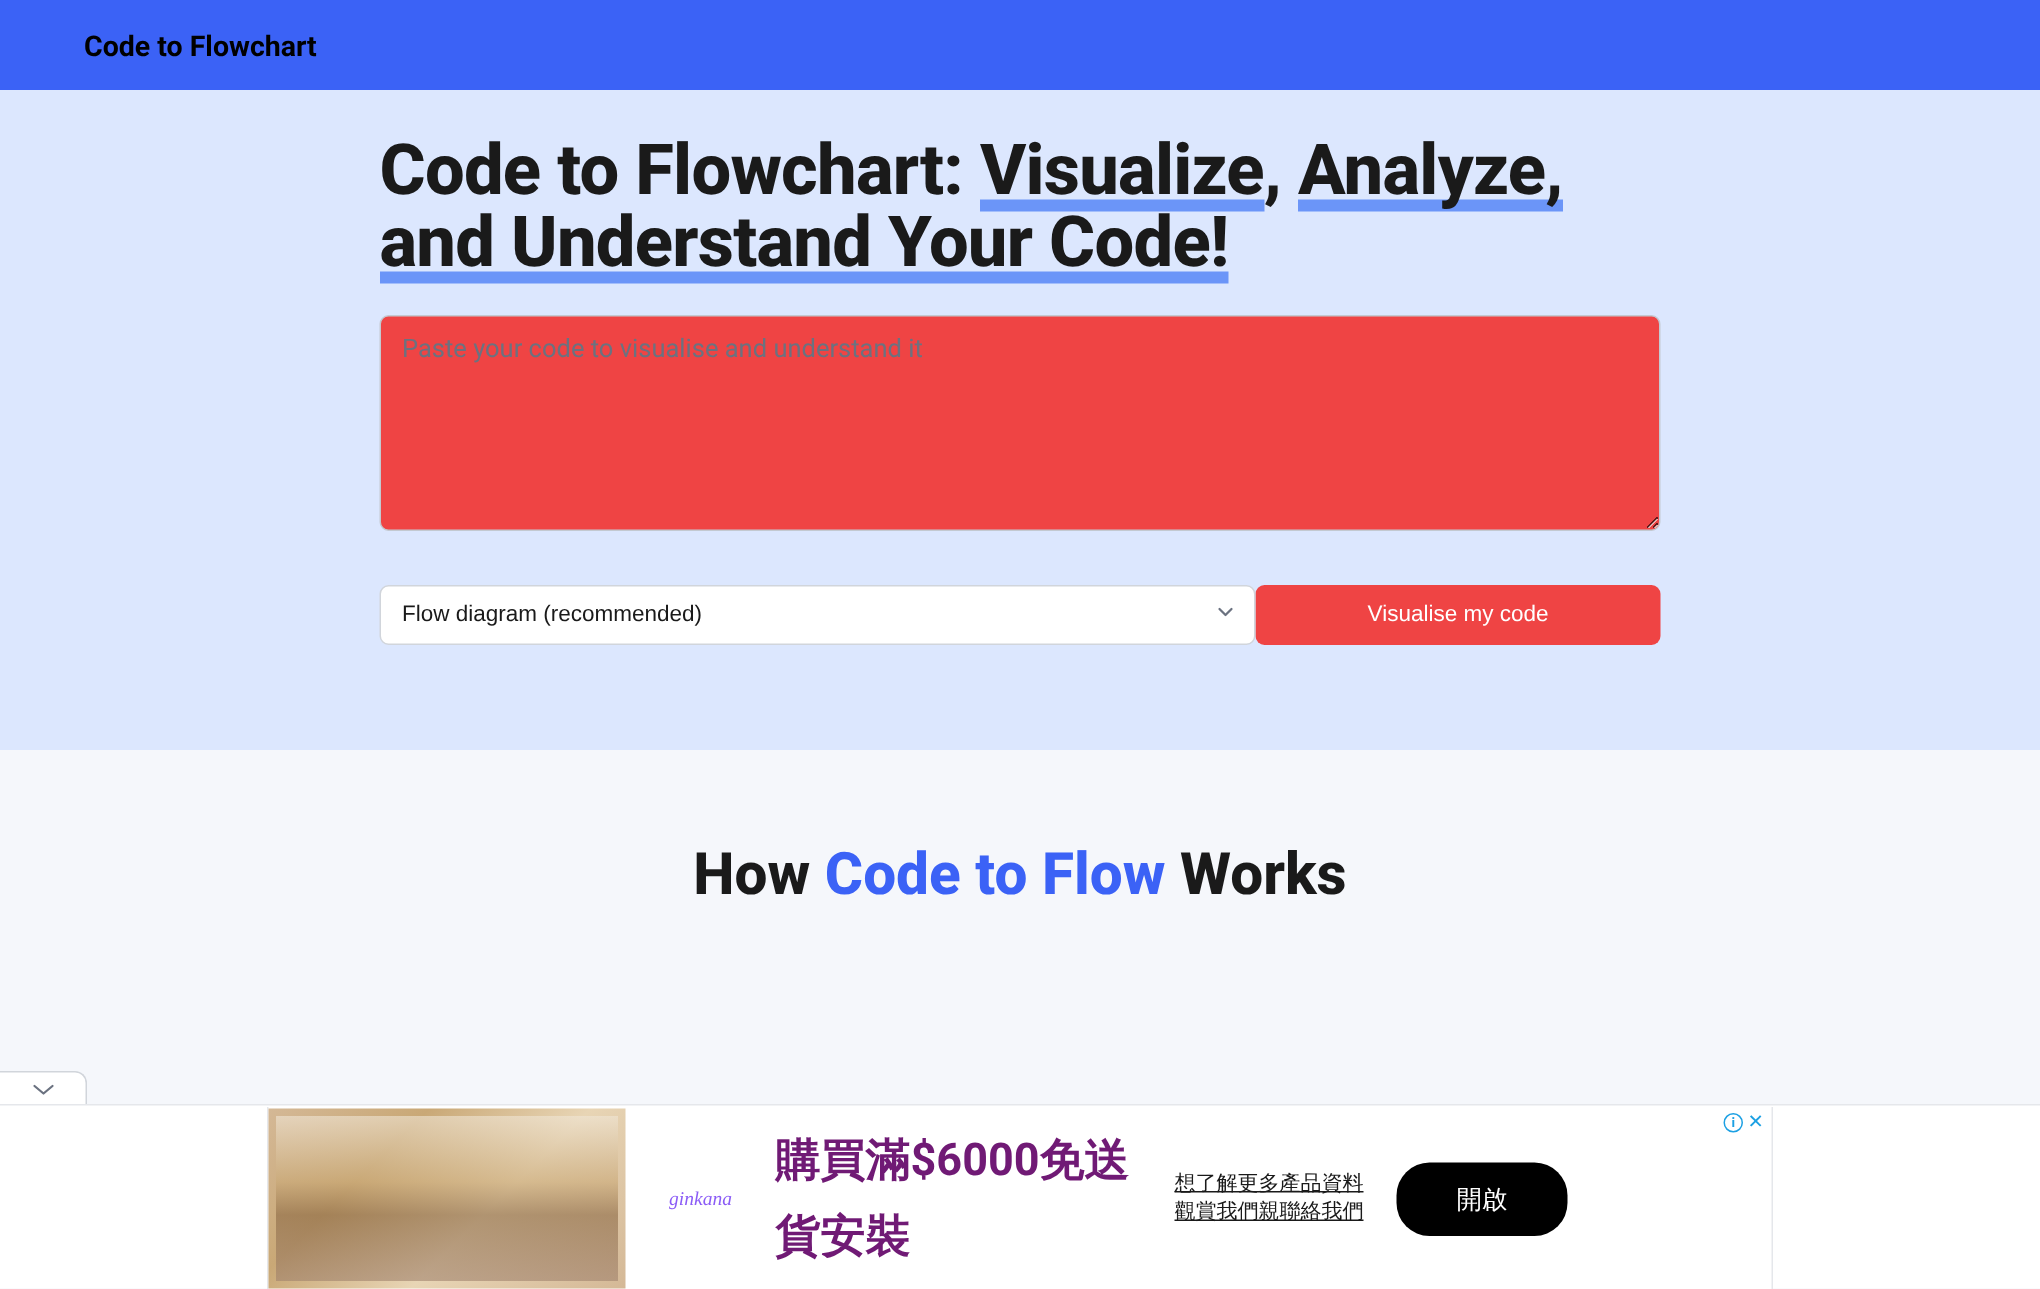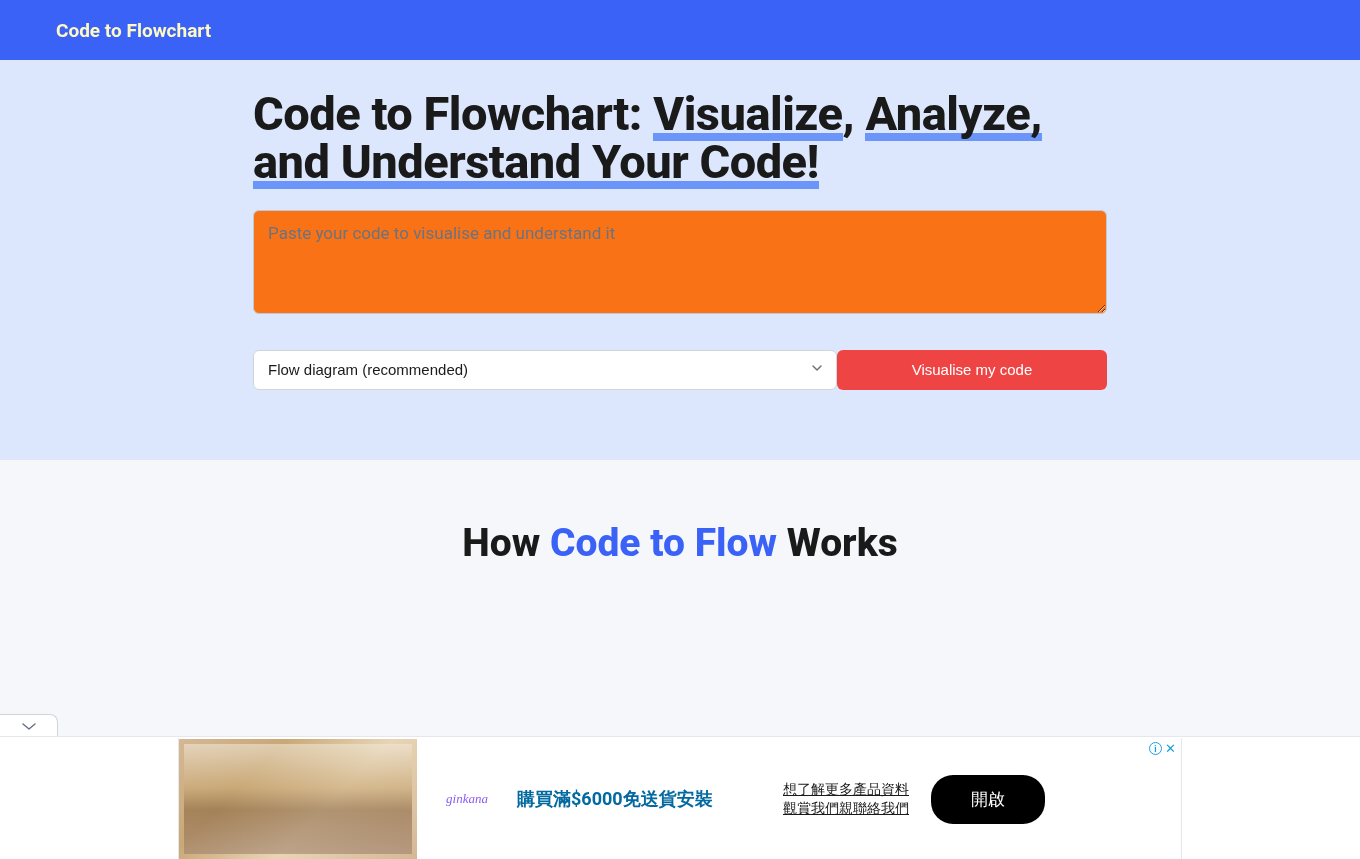--- a/index.html
+++ b/index.html
@@ -11,21 +11,21 @@
       font-family: -apple-system, BlinkMacSystemFont, "Segoe UI", Roboto, Helvetica, Arial, sans-serif;
       background: #f5f7fb;
     }
     .header {
       background: #3B62F6;
       height: 60px;
       display: flex;
       align-items: center;
       justify-content: space-between;
       padding: 0 56px;
-      color: #fef9c3;
+      color: #000000;
     }
     .header-logo {
       font-size: 19px;
       font-weight: 700;
     }
     .header-right {
       display: flex;
       align-items: center;
       gap: 32px;
     }
@@ -83,28 +83,28 @@
       box-shadow: inset 0 -8px 0 0 #6B95F8;
     }
     .hero-subtitle {
       font-size: 21px;
       color: #6b7280;
       line-height: 1.35;
       margin-bottom: 36px;
     }
     .code-input {
       width: 100%;
-      height: 104px;
+      height: 144px;
       border: 1px solid #c3c9d1;
       border-radius: 6px;
       padding: 12px 14px;
       font-size: 17px;
       font-family: inherit;
       resize: both;
-      background: #f97316;
+      background: #ef4444;
       color: #333;
     }
     .code-input::placeholder {
       color: #6b7280;
     }
     .controls-row {
       display: flex;
       margin-top: 32px;
     }
     .select-wrapper {
@@ -217,23 +217,23 @@
     }
     .ad-brand {
       width: 100px;
       text-align: center;
       font-family: cursive;
       font-size: 13px;
       color: #8b5cf6;
       font-style: italic;
     }
     .ad-text-main {
-      font-size: 18px;
+      font-size: 30px;
       font-weight: 700;
-      color: #0369a1;
+      color: #701a75;
       width: 250px;
       line-height: 1.7;
     }
     .ad-text-sub {
       font-size: 14px;
       color: #1a1a1a;
       width: 130px;
       margin-left: 16px;
       line-height: 1.35;
       text-decoration: underline;

